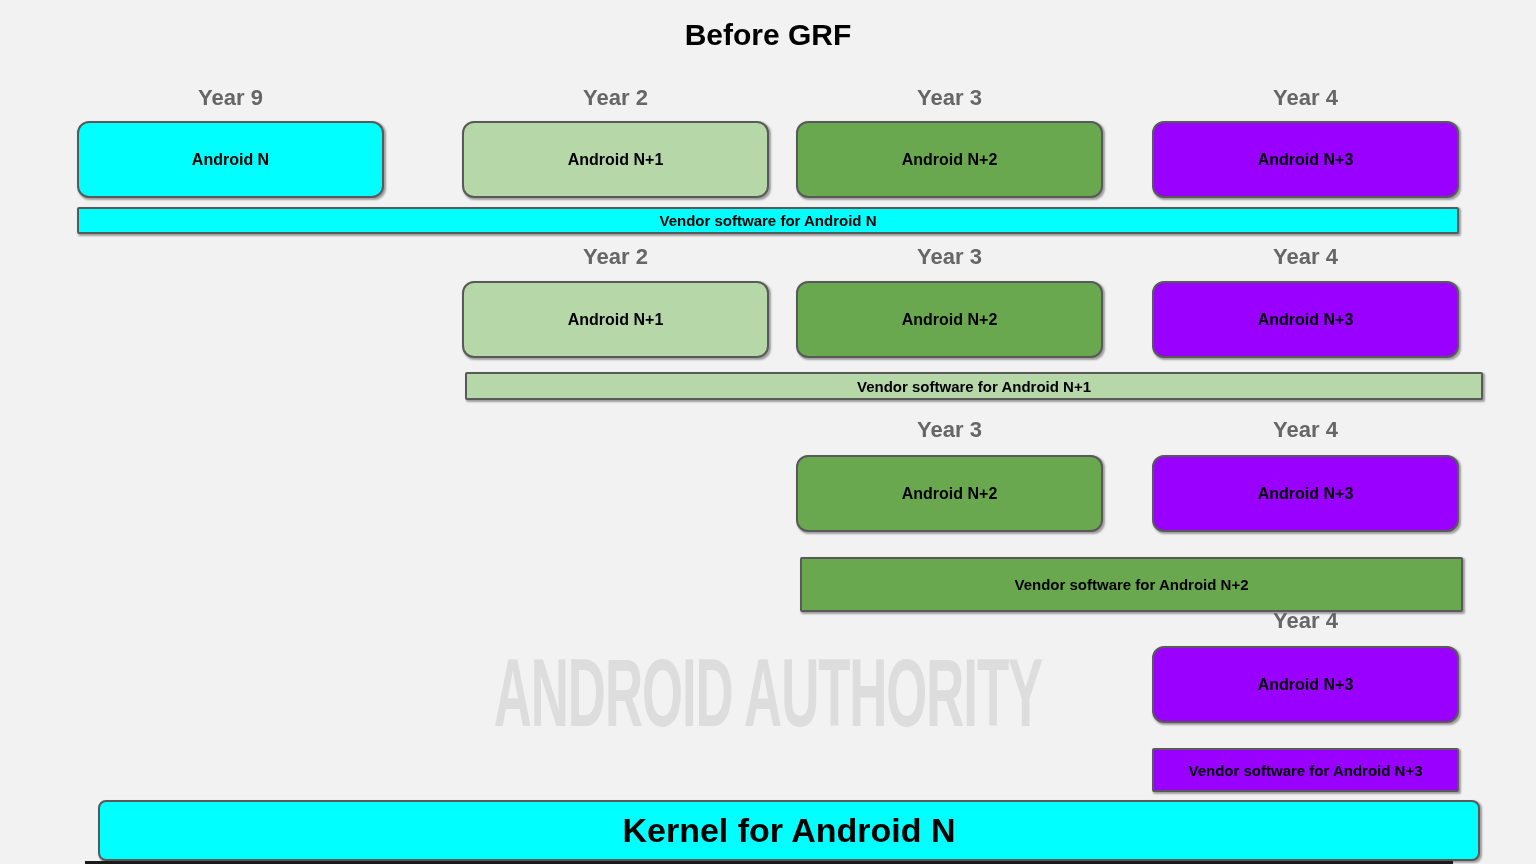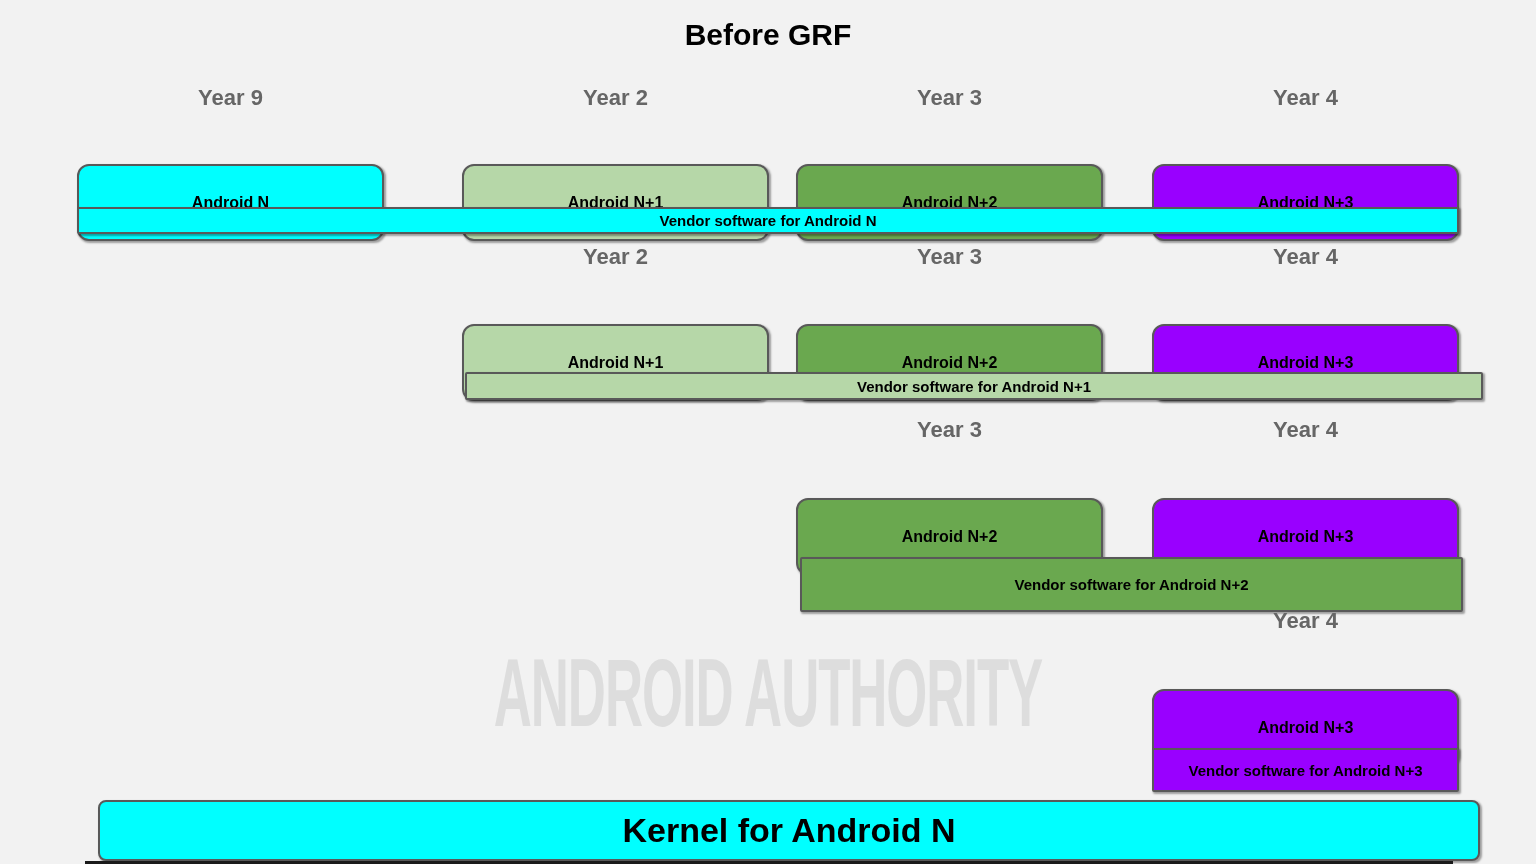--- a/index.html
+++ b/index.html
@@ -20,21 +20,21 @@
   }
   .year {
     position:absolute; width:307px; text-align:center;
     font-size:22px; font-weight:bold; color:#666666; z-index:1;
   }
   .box {
     position:absolute; width:307px; height:77px; box-sizing:border-box;
     border:2px solid #595959; border-radius:12px;
     display:flex; align-items:center; justify-content:center;
     font-size:16px; font-weight:bold; color:#000;
-    box-shadow:1.5px 1.5px 2px rgba(0,0,0,0.35); z-index:1;margin-top:43px;
+    box-shadow:1.5px 1.5px 2px rgba(0,0,0,0.35); z-index:1;
   }
   .vbar {
     position:absolute; box-sizing:border-box;
     border:2px solid #595959; border-radius:2px;
     display:flex; align-items:center; justify-content:center;
     font-size:15px; font-weight:bold; color:#000;
     box-shadow:1.5px 1.5px 2px rgba(0,0,0,0.35); z-index:1;
   }
   .kernel {
     position:absolute; top:800px; left:77px; width:1382px; height:61px;

